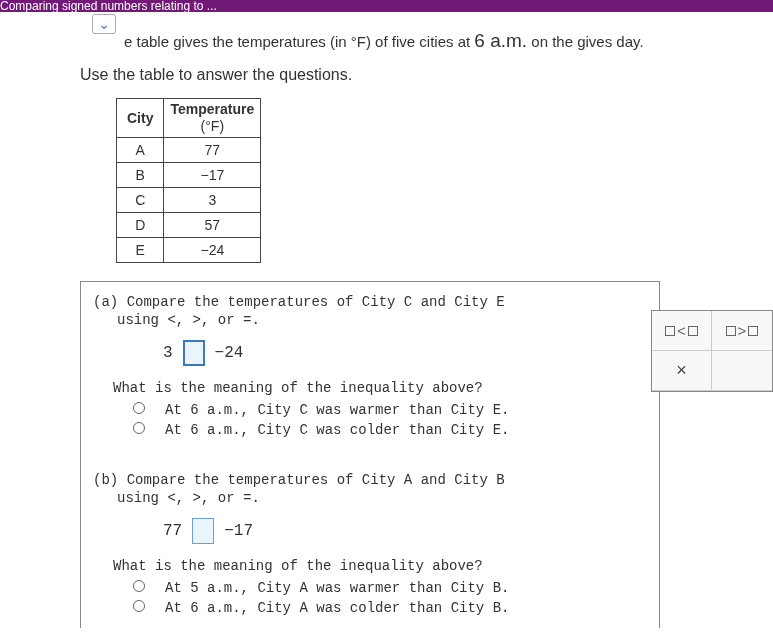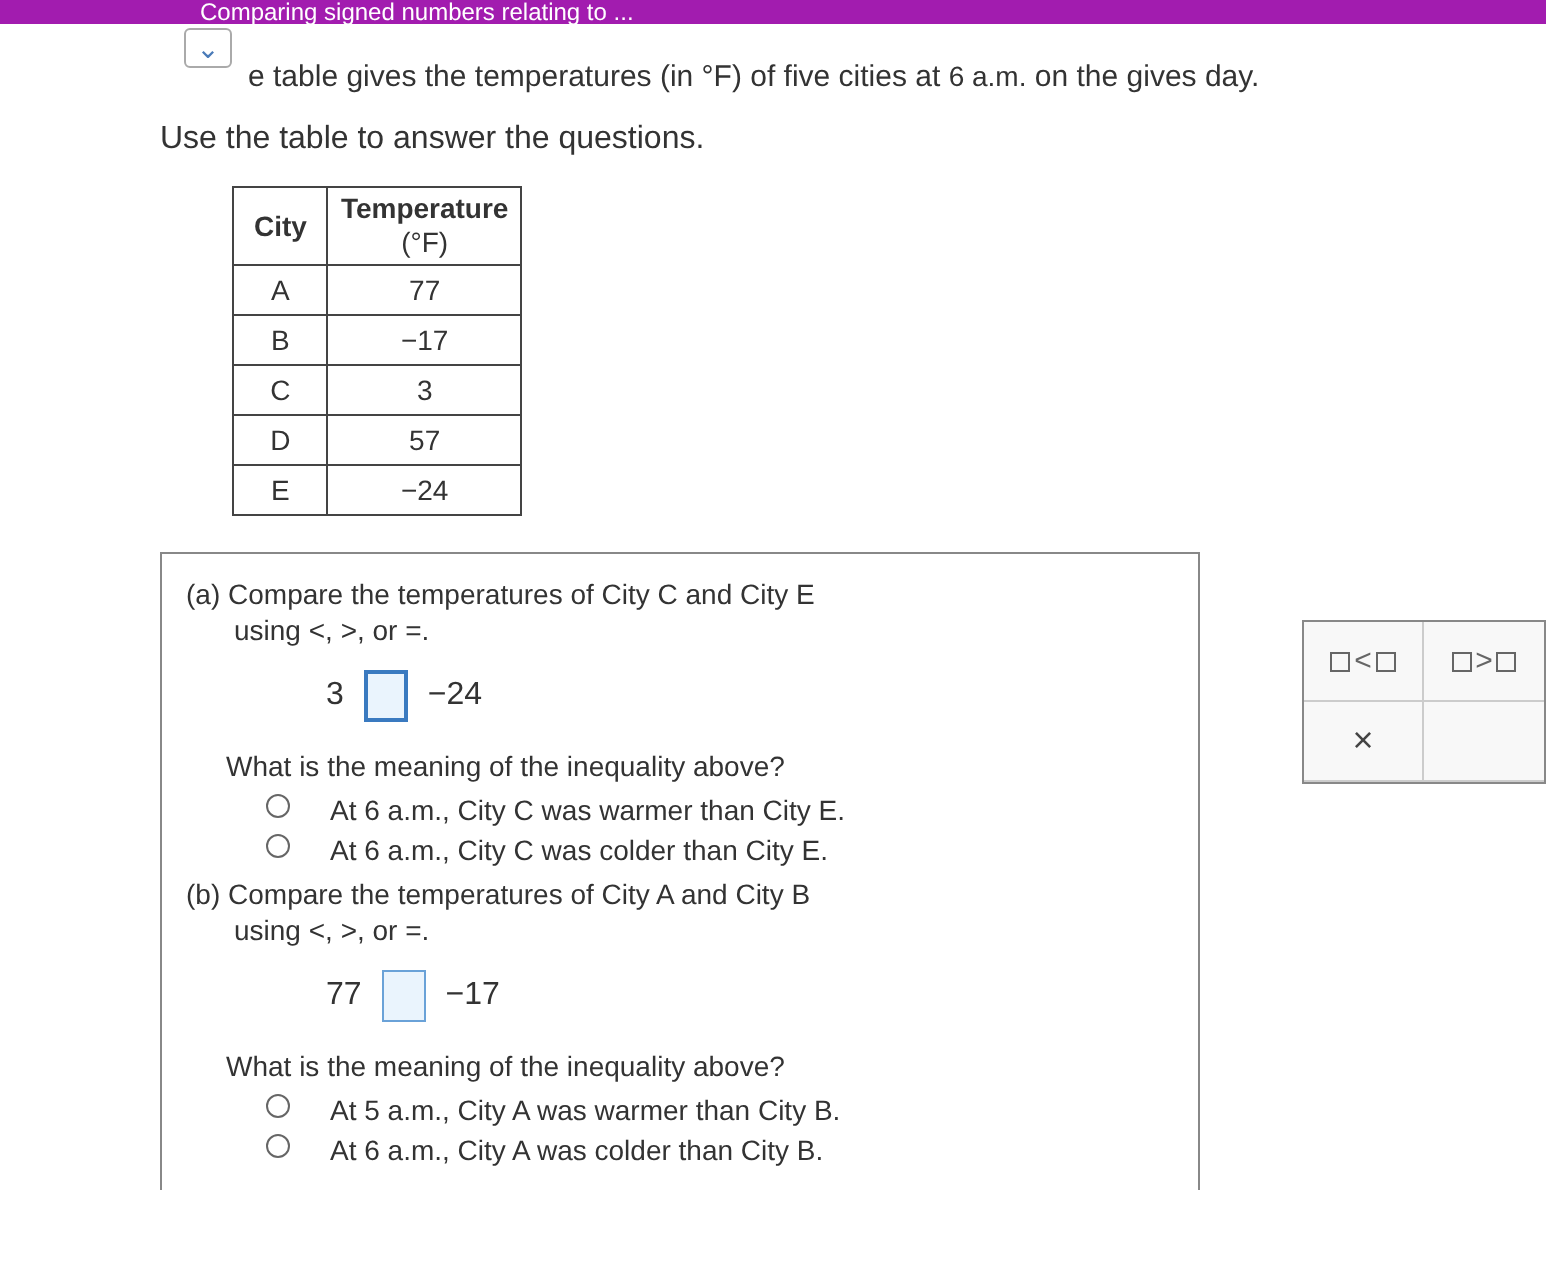--- a/index.html
+++ b/index.html
@@ -7,24 +7,23 @@
       font-family: Verdana, Geneva, sans-serif;
       font-size: 14px;
       color: #333;
       background: #fff;
       width: 773px;
       height: 642px;
       overflow: hidden;
       position: relative;
     }
     .top-tab-area {
-      background: #a21caf;
+      background: #701a75;
       color: #fff;
       height: 12px;
-      padding-left: 100px;
       font-size: 12px;
       line-height: 1;
       overflow: hidden;
     }
     .dropdown-chip {
       position: absolute;
       top: 14px;
       left: 92px;
       width: 24px;
       height: 20px;
@@ -37,21 +36,21 @@
       font-size: 14px;
       color: #4a7bb8;
     }
     .content {
       padding: 12px 60px 0 80px;
     }
     .intro-line {
       margin: 6px 0 4px 44px;
       font-size: 15px;
     }
-    .big-num { font-size: 14px; }
+    .big-num { font-size: 19px; }
     .instr-line { margin: 14px 0 14px 0; font-size: 16px; }
     .data-table {
       border-collapse: collapse;
       margin: 0 0 18px 36px;
     }
     .data-table th, .data-table td {
       border: 1.5px solid #444;
       padding: 4px 10px;
       text-align: center;
       font-size: 14px;
@@ -64,22 +63,23 @@
       line-height: 1.2;
       padding: 2px 6px;
     }
     .sub-unit { display:block; font-weight: normal; }
     .neg { }
     
     .question-box {
       border: 1px solid #888;
       border-bottom: none;
       padding: 12px 16px 8px 12px;
-      width: 520px;
-      font-size: 14px;
+      width: 580px;
+      font-size: 14px;
+      font-family: Liberation Mono, monospace;
     }
     .part-line { margin-bottom: 2px; }
     .part-label { display: inline; }
     .using-line { margin: 2px 0 12px 24px; }
     .compare-row {
       margin: 4px 0 14px 70px;
       font-size: 16px;
       display: flex;
       align-items: center;
       gap: 10px;
@@ -101,21 +101,21 @@
       align-items: flex-start;
       gap: 20px;
     }
     .radio-c {
       width: 12px; height: 12px;
       border: 1.5px solid #666;
       border-radius: 50%;
       display: inline-block;
       flex-shrink: 0;
     }
-    .part-b { margin-top: 6px; }
+    .part-b { margin-top: 34px; }
     .palette {
       position: absolute;
       right: 0;
       top: 310px;
       border: 1px solid #888;
       background: #fff;
     }
     .palette-row {
       display: flex;
     }

